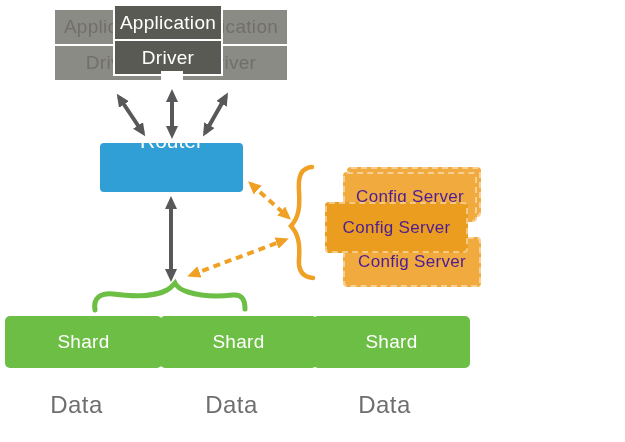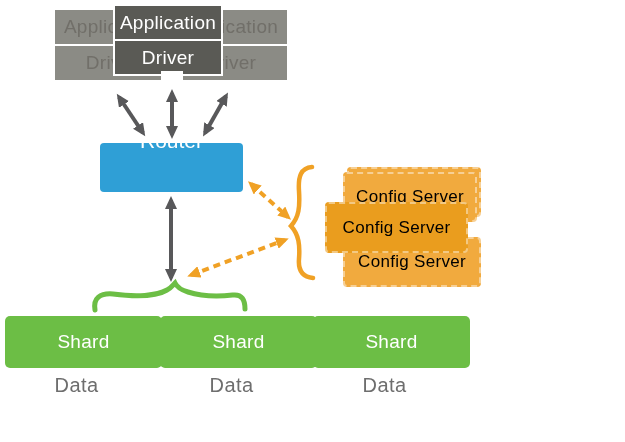--- a/index.html
+++ b/index.html
@@ -93,21 +93,21 @@
   .router .sub   { font-size: 13px; line-height: 14px; text-decoration: underline; }
   
   .config {
     position: absolute;
     box-sizing: border-box;
     border-radius: 4px;
     border: 2px dashed rgba(255,255,255,0.45);
     display: flex;
     align-items: center;
     justify-content: center;
-    color: #000000;
+    color: #4c1d95;
     font-size: 17px;
     letter-spacing: .3px;
   }
   .config.back { background: var(--config-orange-back, #F1AA3E); }
   .config.front { background: var(--config-orange-front, #EA9D1E); }
   .config.a { left: 347px; top: 167px; width: 134px; height: 50px; z-index: 1; }
   .config.b { left: 343px; top: 172px; width: 134px; height: 50px; z-index: 2; }
   .config.c { left: 343px; top: 237px; width: 138px; height: 50px; z-index: 2; }
   .config.d { left: 325px; top: 202px; width: 143px; height: 51px; z-index: 3; }
   
@@ -124,28 +124,28 @@
     color: #ffffff;
     font-size: 19px;
     letter-spacing: .3px;
     z-index: 2;
   }
   .shard.s1 { left: 5px; }
   .shard.s2 { left: 160px; }
   .shard.s3 { left: 313px; }
   .data-label {
     position: absolute;
-    top: 372px;
+    top: 392px;
     width: 143px;
     height: 26px;
     display: flex;
     align-items: center;
     justify-content: center;
     color: var(--data-text-gray, #6E6E6E);
-    font-size: 20px;
+    font-size: 24px;
     letter-spacing: .4px;
     z-index: 2;
   }
   .data-label.s1 { left: 5px; }
   .data-label.s2 { left: 160px; }
   .data-label.s3 { left: 313px; }
   
   .overlay {
     position: absolute;
     left: 0;

